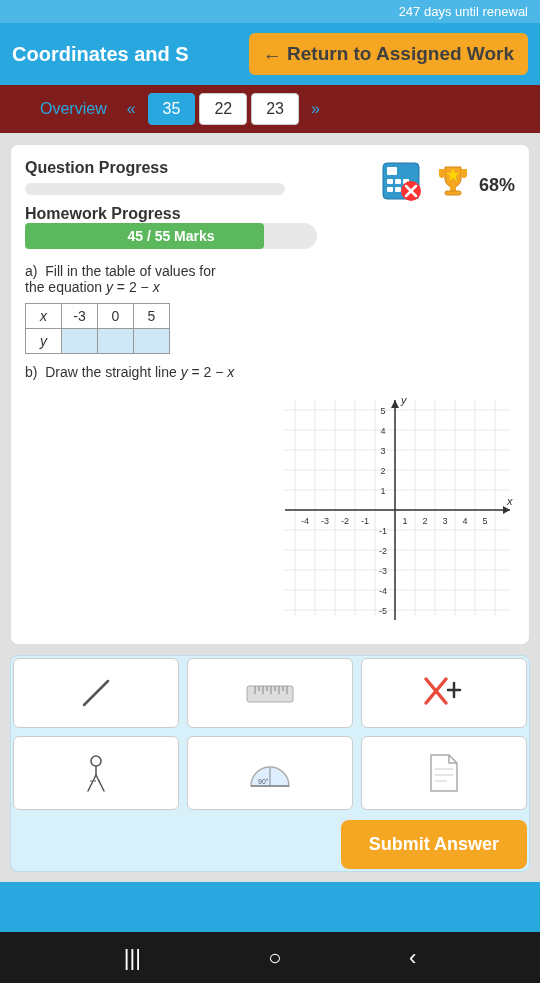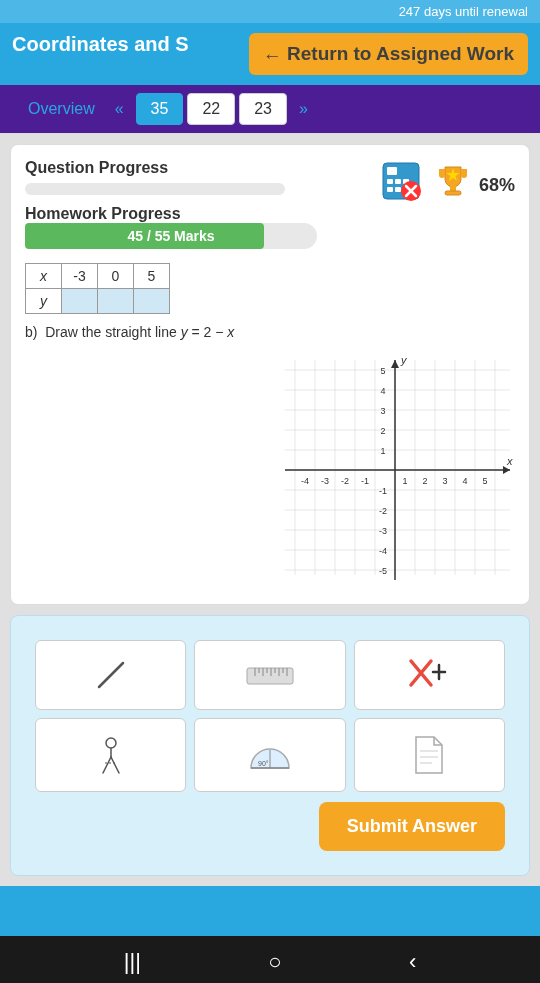--- a/index.html
+++ b/index.html
@@ -18,21 +18,21 @@
       color: white;
       text-align: right;
       padding: 4px 12px;
       font-size: 13px;
     }
 
     
     #header {
       background: #29a8e0;
       display: flex;
-      align-items: flex-start;
+      align-items: center;
       padding: 10px 12px;
       gap: 10px;
     }
     #header-title {
       color: white;
       font-size: 20px;
       font-weight: bold;
       flex: 1;
       white-space: nowrap;
       overflow: hidden;
@@ -48,24 +48,24 @@
       font-weight: bold;
       cursor: pointer;
       white-space: nowrap;
       display: flex;
       align-items: center;
       gap: 6px;
     }
 
     
     #nav-tabs {
-      background: #4c1d95;
-      display: flex;
-      align-items: center;
-      padding: 8px 20px;
+      background: #7f1d1d;
+      display: flex;
+      align-items: center;
+      padding: 8px 32px;
       gap: 4px;
       border-bottom: 1px solid #ddd;
     }
     .nav-link {
       color: #29a8e0;
       font-size: 16px;
       cursor: pointer;
       padding: 4px 8px;
       text-decoration: none;
     }
@@ -208,21 +208,21 @@
       display: flex;
       justify-content: flex-end;
       margin-top: -120px;
     }
 
     
     #tools-section {
       background: #d8f0fa;
       border: 1px solid #bde;
       border-radius: 8px;
-      padding: 24px;
+      padding: 2px;
       margin: 10px;
     }
     #tools-grid {
       display: grid;
       grid-template-columns: 1fr 1fr 1fr;
       gap: 8px;
       margin-bottom: 10px;
     }
     .tool-btn {
       background: white;
@@ -345,20 +345,24 @@
             <polygon points="22,9 23.5,14 28.5,14 24.5,17 26,22 22,19 18,22 19.5,17 15.5,14 20.5,14" fill="#FFD700"></polygon>
           </svg>
         </div>
       </div>
       <div id="percent-label">68%</div>
     </div>
   </div>
 
   <div id="question-area">
     <div id="part-a">
+      <div id="part-a-text">
+        <span>a)</span>
+        &nbsp;<span>Fill in the table of values for<br>the equation <em>y</em> = 2 − <em>x</em></span>
+      </div>
 
       <table class="eq-table">
         <tbody>
             <tr>
           <td class="header-cell"><em>x</em></td>
           <td>-3</td>
           <td>0</td>
           <td>5</td>
         </tr>
         <tr>

